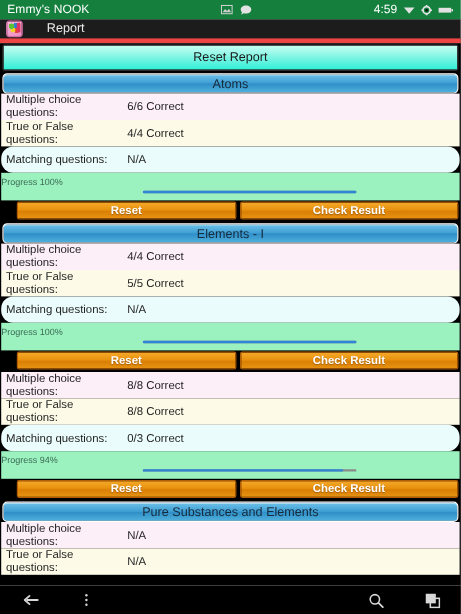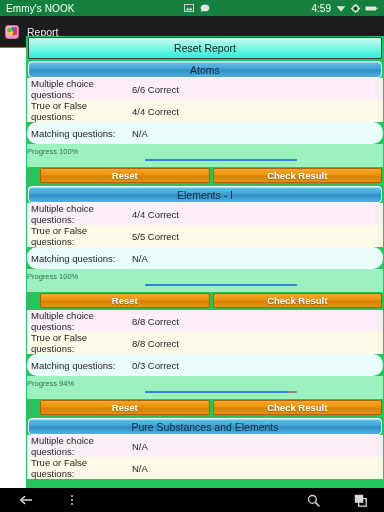--- a/index.html
+++ b/index.html
@@ -22,23 +22,23 @@
     display:flex; align-items:center; gap:6px;
   }
   .sb-right{
     margin-left:auto; display:flex; align-items:center; gap:5px;
   }
   .sb-time{ font-size:10px; }
   svg{ display:block; }
 
   
   .titlebar{
-    height:32px; background:#1c1c1c; color:#e9e9e9;
-    display:flex; align-items:center; gap:8px; padding:0 5px;
-    border-bottom:1px solid #ef4444;
+    height:20px; background:#1c1c1c; color:#e9e9e9;
+    display:flex; align-items:center; gap:20px; padding:0 5px;
+    border-bottom:4px solid #ef4444;
   }
   .app-icon{
     width:14px; height:14px; border-radius:3px; flex:none;
     background:
       radial-gradient(circle at 30% 32%, #5bc236 0 2.2px, transparent 2.4px),
       radial-gradient(circle at 58% 28%, #2f7fd4 0 2.0px, transparent 2.2px),
       radial-gradient(circle at 40% 58%, #f2d22b 0 2.0px, transparent 2.2px),
       radial-gradient(circle at 66% 62%, #e8482e 0 2.0px, transparent 2.2px),
       linear-gradient(160deg,#f7b8d8,#ef8fc2);
     border:1px solid #d munched;
@@ -47,21 +47,21 @@
   }
   .app-icon:after{
     content:""; position:absolute; right:1px; top:1px;
     width:3.5px; height:8px; background:#e0335f; border-radius:1px;
   }
   .title-text{ font-size:10.5px; }
 
   
   .page{
     position:absolute; left:0; top:36px; right:0; bottom:24px;
-    background:#22c55e; overflow:hidden;margin-left:26px;
+    background:#000000; overflow:hidden;
   }
 
   
   .reset-report{
     height:22px; margin:1px 2px 2px 2px;
     border:1px solid #3b3b3b; border-radius:2px;
     background:linear-gradient(180deg,#c7fff4 0%,#8ff6e6 38%,#2ef0d8 100%);
     color:#1b1b1b; font-size:10.5px;
     display:flex; align-items:center; justify-content:center;
     cursor:pointer;

